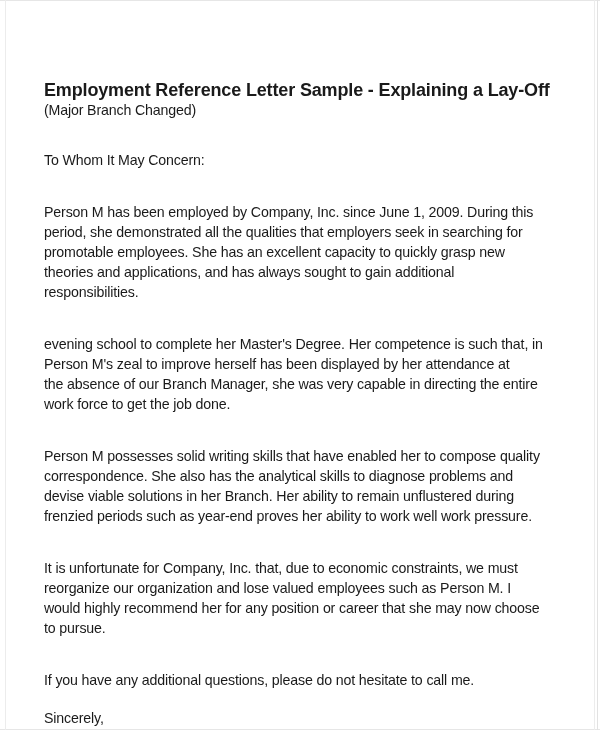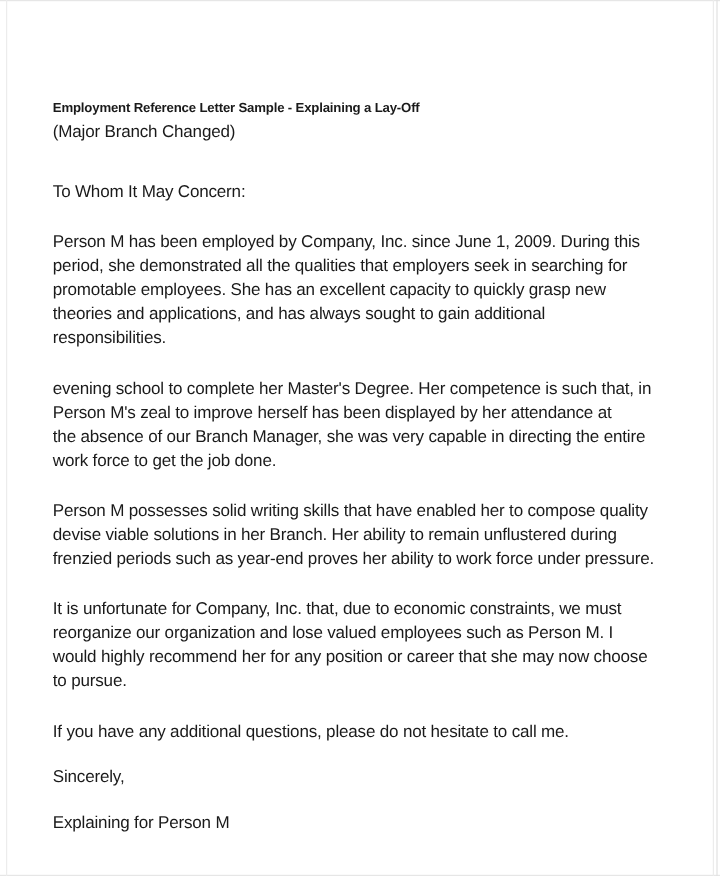--- a/index.html
+++ b/index.html
@@ -46,32 +46,32 @@
       left: 44px;
       top: 80px;
       width: 520px;
       font-size: 14.2px;
       line-height: 20px;
       letter-spacing: -0.15px;
     }
     .title {
       font-weight: bold;
       margin: 0;
-      font-size: 11px;
+      font-size: 18px;
       line-height: 20px;
     }
     .subtitle {
       margin: 0;
       line-height: 20px;
     }
     .salutation {
       margin: 30px 0 0 0;
     }
     .para {
-      margin: 22px 0 0 0;
+      margin: 32px 0 0 0;
       white-space: normal;
     }
     .para .ln {
       display: block;
       white-space: nowrap;
     }
     .closing {
       margin: 18px 0 0 0;
     }
     .signature {
@@ -102,22 +102,23 @@
 
   <p class="para">
     <span class="ln">evening school to complete her Master's Degree. Her competence is such that, in</span>
     <span class="ln">Person M's zeal to improve herself has been displayed by her attendance at</span>
     <span class="ln">the absence of our Branch Manager, she was very capable in directing the entire</span>
     <span class="ln">work force to get the job done.</span>
   </p>
 
   <p class="para">
     <span class="ln">Person M possesses solid writing skills that have enabled her to compose quality</span>
+    <span class="ln">correspondence. She also has the analytical skills to diagnose problems and</span>
     <span class="ln">devise viable solutions in her Branch. Her ability to remain unflustered during</span>
-    <span class="ln">frenzied periods such as year-end proves her ability to work force under pressure.</span>
+    <span class="ln">frenzied periods such as year-end proves her ability to work well work pressure.</span>
   </p>
 
   <p class="para">
     <span class="ln">It is unfortunate for Company, Inc. that, due to economic constraints, we must</span>
     <span class="ln">reorganize our organization and lose valued employees such as Person M. I</span>
     <span class="ln">would highly recommend her for any position or career that she may now choose</span>
     <span class="ln">to pursue.</span>
   </p>
 
   <p class="para">

